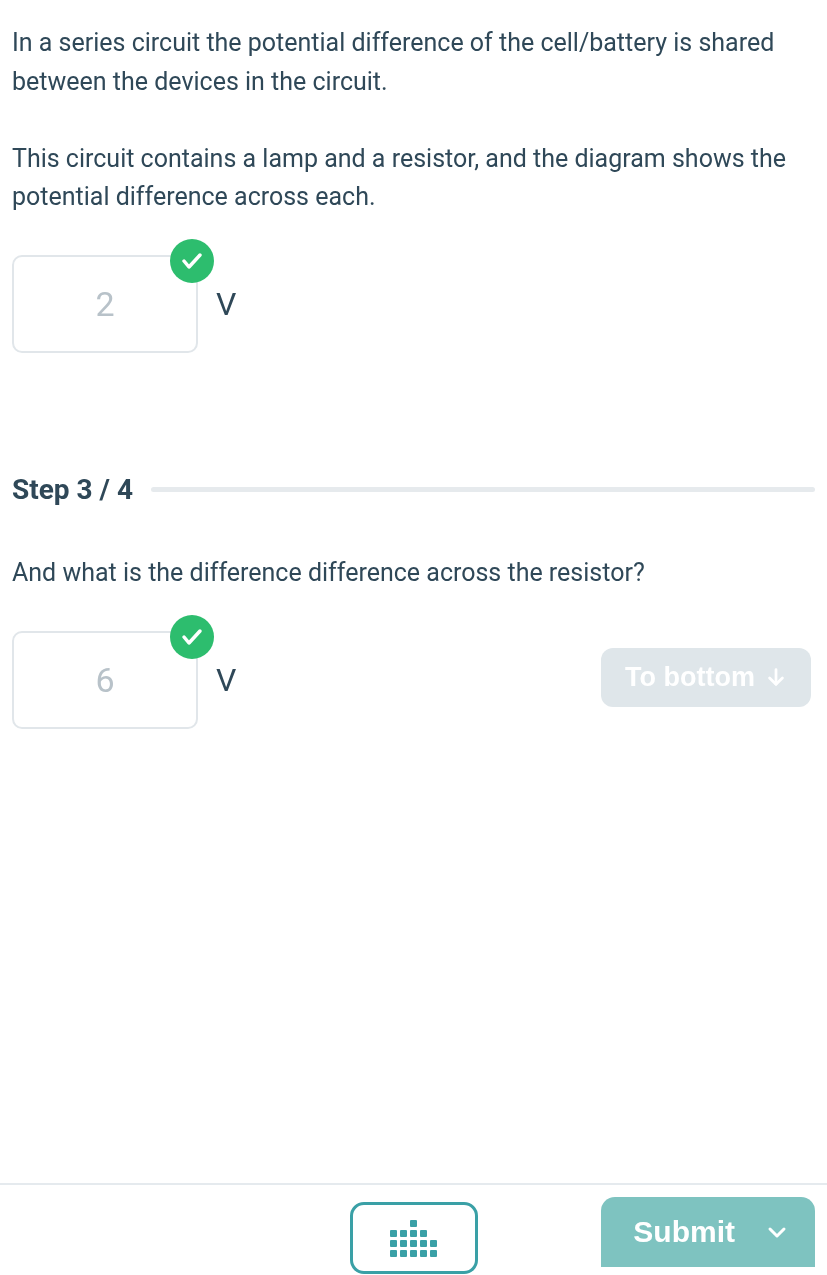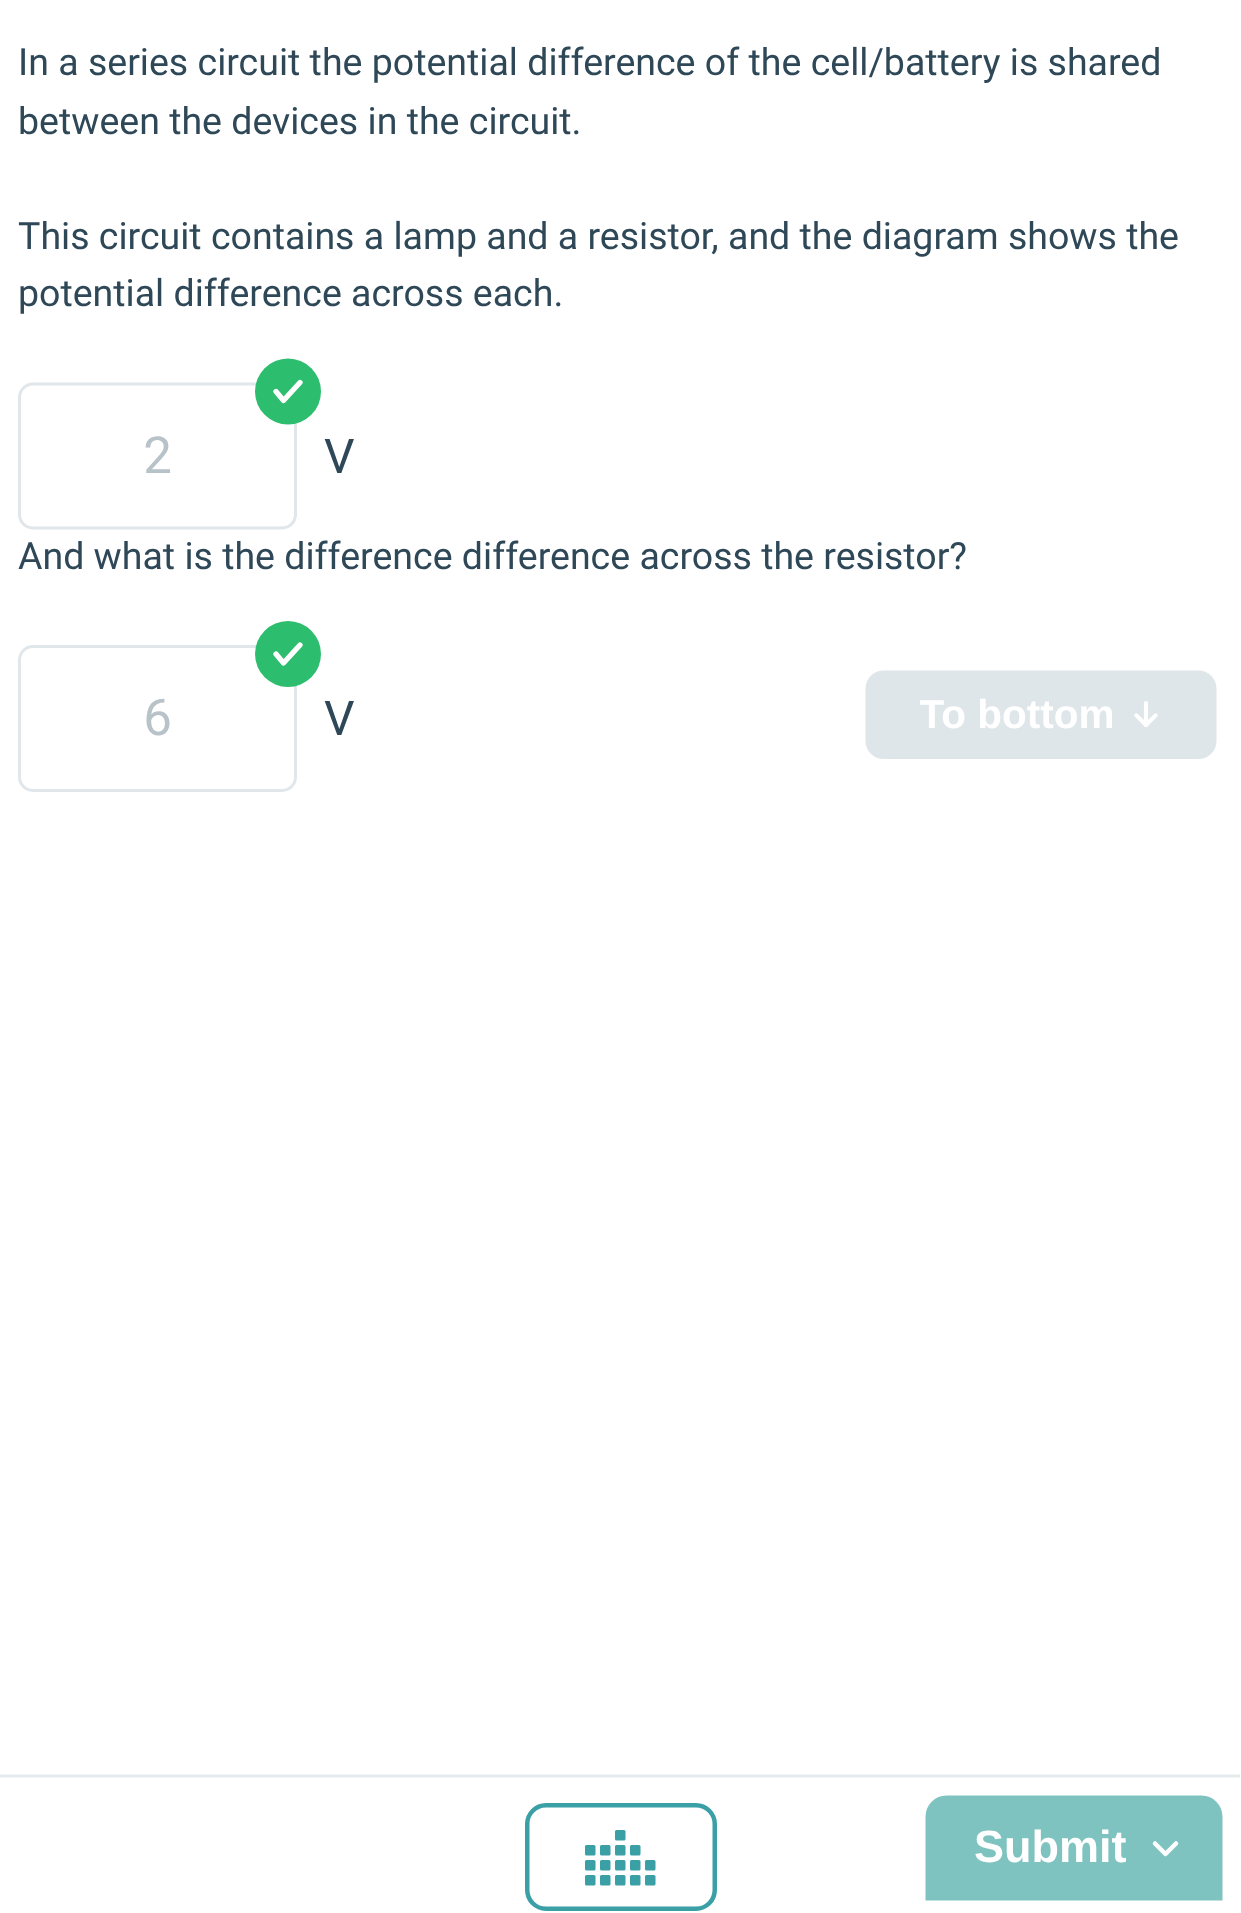--- a/index.html
+++ b/index.html
@@ -77,21 +77,21 @@
     border-radius: 3px;
   }
   .to-bottom {
     position: absolute;
     right: 4px;
     bottom: 22px;
     background: #dfe6ea;
     color: #ffffff;
     font-size: 27px;
     font-weight: 600;
-    padding: 14px 36px;
+    padding: 14px 24px;
     border-radius: 12px;
     display: flex;
     align-items: center;
     gap: 10px;
     border: none;
   }
   .to-bottom svg { width: 22px; height: 22px; }
   .footer {
     position: absolute;
     bottom: 0;
@@ -129,21 +129,21 @@
     bottom: 8px;
     background: #7ec3c0;
     color: #ffffff;
     font-size: 30px;
     font-weight: 600;
     padding: 18px 26px 18px 32px;
     border-radius: 14px 14px 0 0;
     border: none;
     display: flex;
     align-items: center;
-    gap: 14px;
+    gap: 30px;
   }
   .submit-btn svg { width: 24px; height: 24px; }
   .section2 { position: relative; }
 </style>
 </head>
 <body>
 
 <div class="content">
   <p class="para">In a series circuit the potential difference of the cell/battery is shared between the devices in the circuit.</p>
   <p class="para">This circuit contains a lamp and a resistor, and the diagram shows the potential difference across each.</p>
@@ -153,20 +153,24 @@
       <span>2</span>
       <div class="check-badge">
         <svg viewBox="0 0 24 24" fill="none" stroke="#ffffff" stroke-width="3.5" stroke-linecap="round" stroke-linejoin="round">
             <polyline points="4 12 9 18 20 6"></polyline>
           </svg>
       </div>
     </div>
     <span class="unit">V</span>
   </div>
 
+  <div class="step-sep">
+    <span class="step-label">Step 3 / 4</span>
+    <div class="step-line"></div>
+  </div>
 
   <p class="para">And what is the difference difference across the resistor?</p>
 
   <div class="section2">
     <div class="answer-row">
       <div class="answer-box">
         <span>6</span>
         <div class="check-badge">
           <svg viewBox="0 0 24 24" fill="none" stroke="#ffffff" stroke-width="3.5" stroke-linecap="round" stroke-linejoin="round">
               <polyline points="4 12 9 18 20 6"></polyline>

